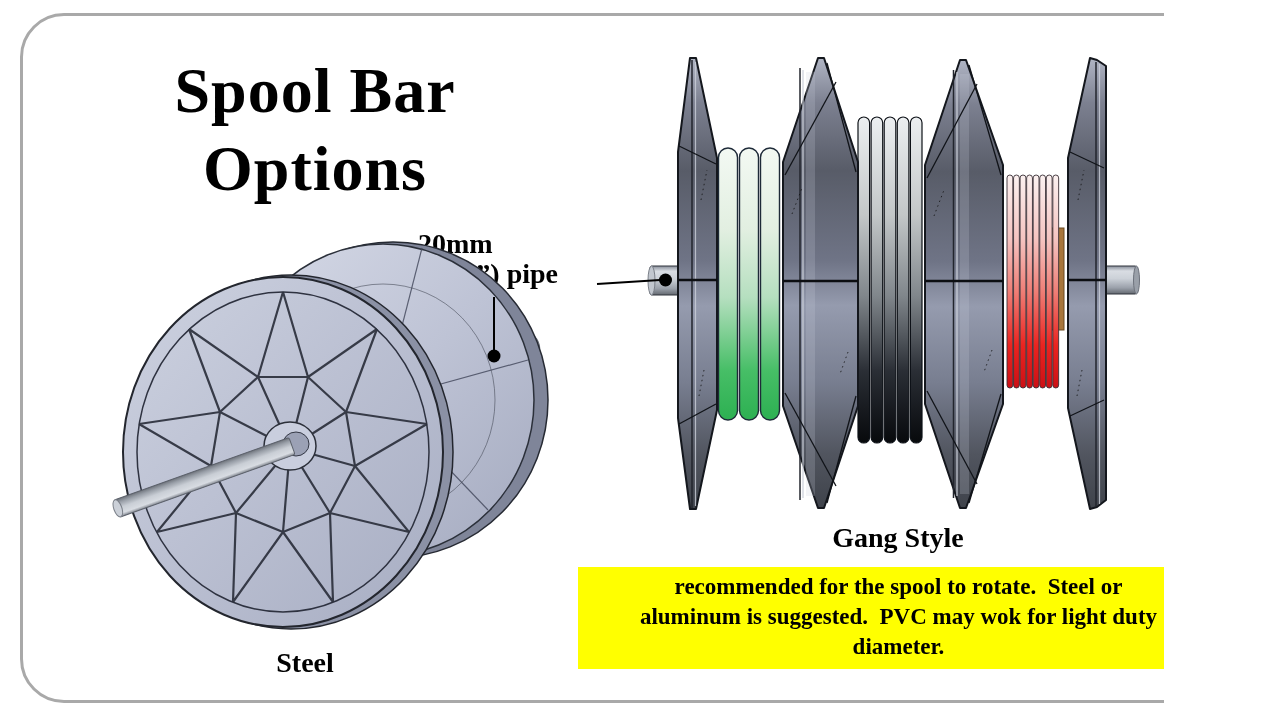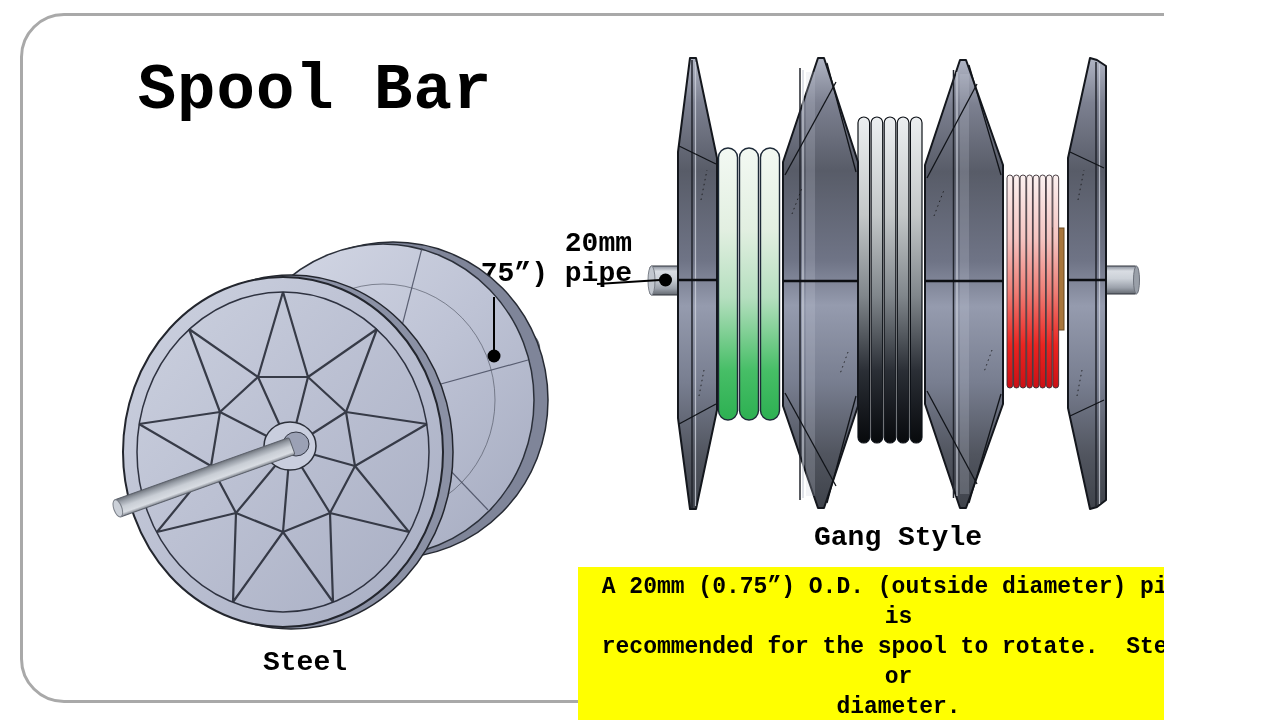--- a/index.html
+++ b/index.html
@@ -2,42 +2,42 @@
 <html><head>
 <meta charset="utf-8">
 <style>
   * { margin: 0; padding: 0; box-sizing: border-box; }
   html, body { background: #ffffff; }
   .slide {
     position: relative;
     width: 1164px; height: 720px;
     background: #ffffff;
     overflow: hidden;
-    font-family: Liberation Mono, monospace;
+    font-family: Liberation Serif, serif;
     color: #000;
   }
   .slide-border {
     position: absolute;
     left: 20px; top: 13px;
     width: 1240px; height: 690px;
     border: 3px solid #a9a9a9;
     border-radius: 44px;
   }
   .title {
     position: absolute;
     left: 110px; top: 52px; width: 410px;
     text-align: center;
     font-size: 64px; font-weight: 700;
     line-height: 78px;
     letter-spacing: 1px;
   }
   .pipe-label {
     position: absolute;
     left: 418px; top: 229px; width: 214px;
-    text-align: right;
+    text-align: left;
     font-size: 28px; font-weight: 700;
     line-height: 30px;
   }
   .caption {
     position: absolute;
     text-align: center;
     font-size: 28px; font-weight: 700;
   }
   .caption-gang { left: 748px; top: 522px; width: 300px; }
   .caption-solo { left: 155px; top: 647px; width: 300px; }
@@ -58,20 +58,21 @@
   .fig-gang { left: 590px; top: 50px; }
 </style>
 </head>
 <body>
 
 <div class="slide">
   <div class="slide-border"></div>
 
   <div class="title">
     <div>Spool Bar</div>
+    <div>Options</div>
   </div>
 
   <div class="pipe-label">
     <div>20mm</div>
     <div>(0.75”) pipe</div>
   </div>
 
   <svg class="fig fig-solo" width="465" height="430" viewBox="95 230 465 430">
     <defs>
       <linearGradient id="gPipe" x1="0" y1="0" x2="0" y2="1">
@@ -278,17 +279,17 @@
     <g>
       <line x1="597" y1="284" x2="660" y2="280" stroke="#000" stroke-width="2"></line>
       <circle cx="665.5" cy="280" r="6.5" fill="#000"></circle>
     </g>
   </svg>
 
   <div class="caption caption-gang">Gang Style</div>
   <div class="caption caption-solo">Steel</div>
 
   <div class="note-box">
-    <div class="note-line">A 20mm (0.75”) O.D. (outside diameter) pipe is</div>
     <div class="note-line">recommended for the spool to rotate.  Steel or</div>
+    <div class="note-line">aluminum is suggested.  PVC may wok for light duty</div>
     <div class="note-line">diameter.</div>
   </div>
 </div>
 
 </body></html>

